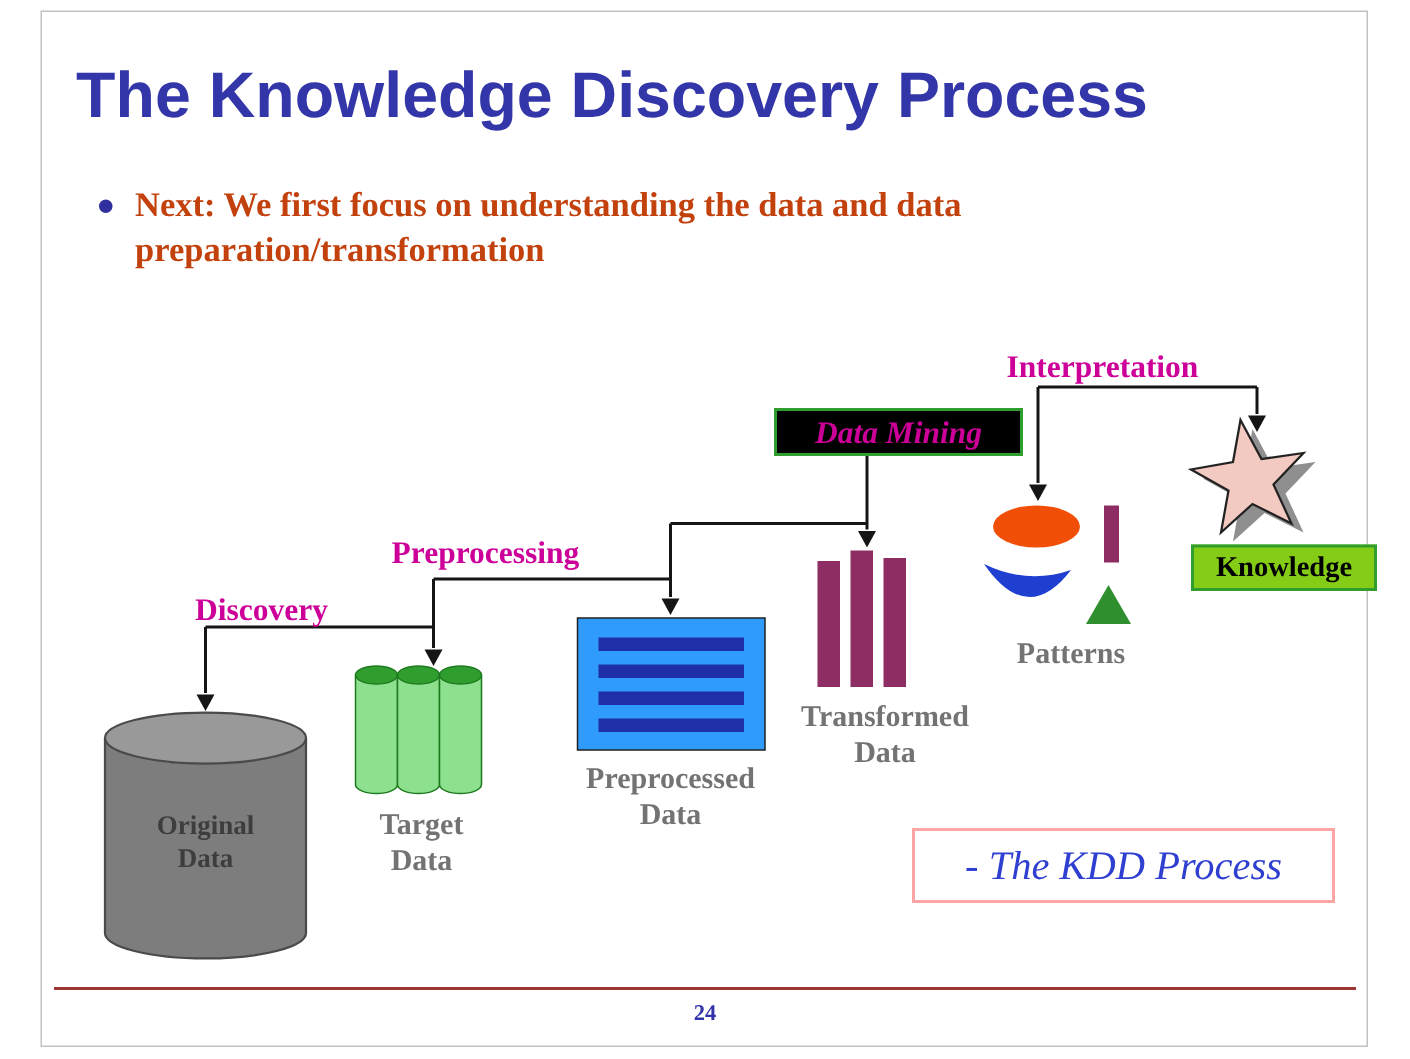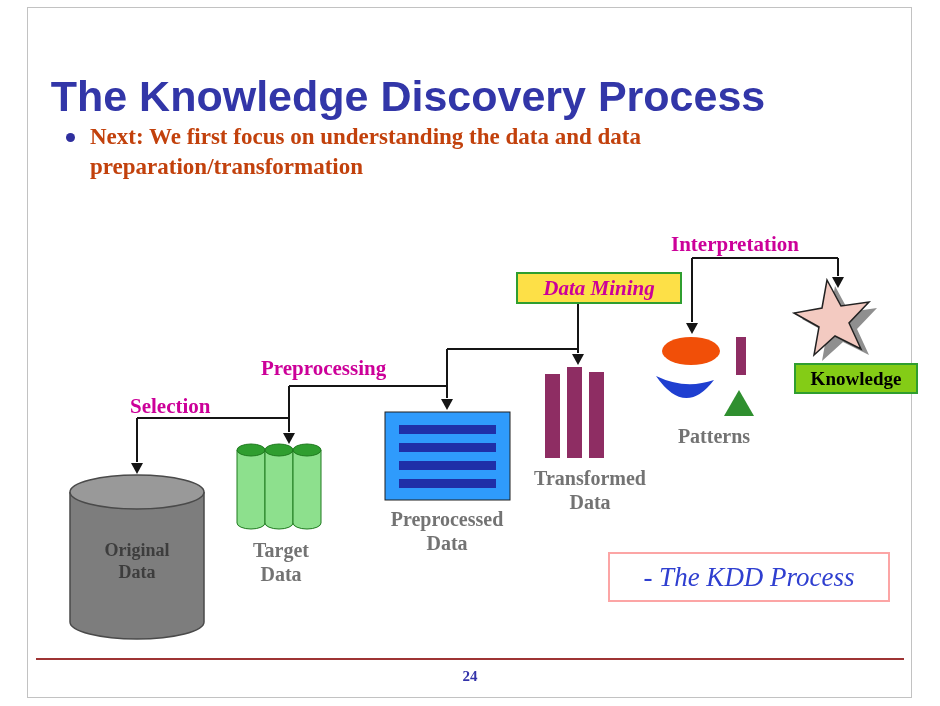--- a/index.html
+++ b/index.html
@@ -2,31 +2,31 @@
 <html><head>
 <meta charset="utf-8">
 <style>
   html,body { margin:0; padding:0; background:#ffffff; }
   .page { position:relative; width:940px; height:706px; background:#ffffff; overflow:hidden;
           font-family:"Liberation Serif", serif; }
   .frame { position:absolute; left:27px; top:7px; width:883px; height:689px;
            border:1px solid #c2c2c2; }
   .title { position:absolute; left:0; top:40px; width:816px; text-align:center;
            font-family:"Liberation Sans", sans-serif; font-weight:bold; font-size:43px;
-           color:#3236a8;margin-top:32px; }
+           color:#3236a8; }
   .bullet-dot { position:absolute; left:66px; top:133px; width:9px; height:9px;
                 border-radius:50%; background:#2f2f9e; }
   .bullet-text { position:absolute; left:90px; top:122px; width:710px;
                  font-weight:bold; font-size:23px; color:#c2410c; line-height:1.32; }
   .diagram { position:absolute; left:0; top:0; }
   .step-label { position:absolute; font-weight:bold; font-size:21px; color:#cc0099; white-space:nowrap; }
   .node-label { position:absolute; font-weight:bold; font-size:20px; color:#737373;
                 text-align:center; line-height:1.22; }
   .dm-box { position:absolute; left:516px; top:272px; width:162px; height:28px;
-            border:2px solid #2f9e2f; background:#fde047; display:flex; align-items:center;
+            border:2px solid #2f9e2f; background:#000000; display:flex; align-items:center;
             justify-content:center; font-weight:bold; font-style:italic; font-size:21px;
             color:#cc0099; }
   .kn-box { position:absolute; left:794px; top:363px; width:120px; height:27px;
             border:2px solid #2f9e2f; background:#84cc16; display:flex; align-items:center;
             justify-content:center; font-weight:bold; font-size:19px; color:#000; }
   .kdd-box { position:absolute; left:608px; top:552px; width:278px; height:46px;
              border:2px solid #fca5a5; background:#fff; display:flex; align-items:center;
              justify-content:center; font-style:italic; font-size:27px; color:#2f3fd0; }
   .footer-line { position:absolute; left:36px; top:658px; width:868px; height:0;
                  border-top:2px solid #9e3434; }
@@ -103,21 +103,21 @@
     <g fill="#151515">
       <polygon points="131,463 143,463 137,474"></polygon>
       <polygon points="283,433 295,433 289,444"></polygon>
       <polygon points="441,399 453,399 447,410"></polygon>
       <polygon points="572,354 584,354 578,365"></polygon>
       <polygon points="686,323 698,323 692,334"></polygon>
       <polygon points="832,277 844,277 838,288"></polygon>
     </g>
   </svg>
 
-  <div class="step-label" style="left:130px;top:394px">Selection</div>
+  <div class="step-label" style="left:130px;top:394px">Discovery</div>
   <div class="step-label" style="left:261px;top:356px">Preprocessing</div>
   <div class="step-label" style="left:671px;top:232px">Interpretation</div>
 
   <div class="dm-box">Data Mining</div>
 
   <div class="node-label" style="left:97px;top:540px;width:80px;font-size:18px;color:#3d3d3d">Original Data</div>
   <div class="node-label" style="left:246px;top:538px;width:70px">Target Data</div>
   <div class="node-label" style="left:377px;top:507px;width:140px">Preprocessed Data</div>
   <div class="node-label" style="left:528px;top:466px;width:124px">Transformed Data</div>
   <div class="node-label" style="left:664px;top:424px;width:100px">Patterns</div>

